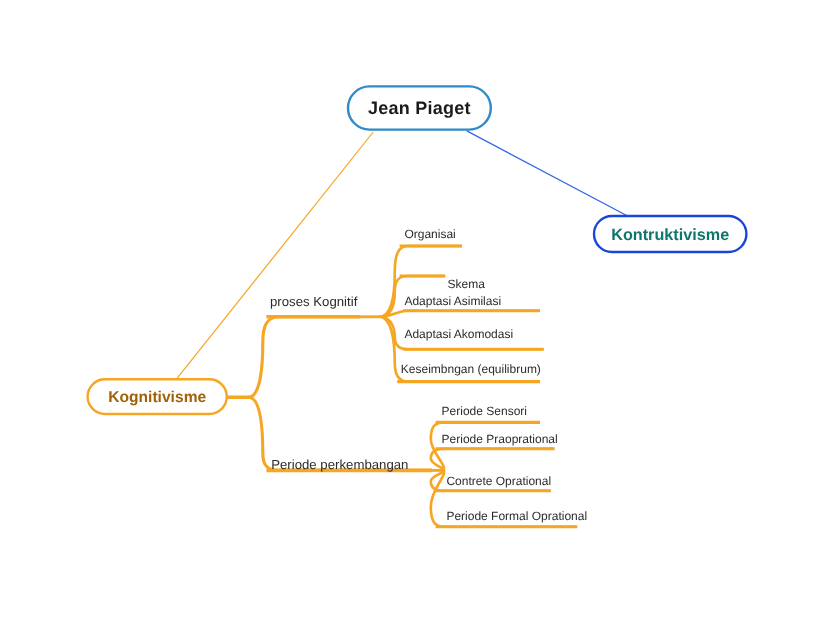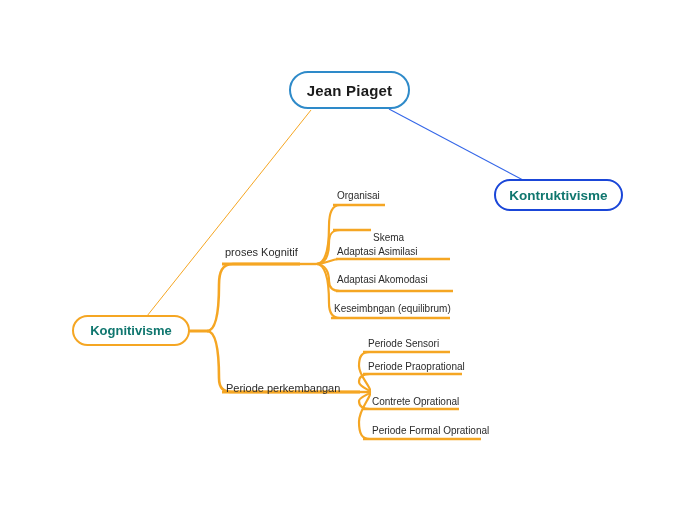--- a/index.html
+++ b/index.html
@@ -59,21 +59,21 @@
     font-weight: bold;
     font-size: 13.5px;
   }
   .node-orange {
     left: 72px;
     top: 315px;
     width: 118px;
     height: 31px;
     border: 2px solid #f5a623;
     border-radius: 16px;
-    color: #0f766e;
+    color: #a16207;
     font-weight: bold;
     font-size: 13px;
   }
   .leaf {
     position: absolute;
     white-space: nowrap;
     color: #2b2b2b;
     font-size: 10px;
     line-height: 12px;
   }

